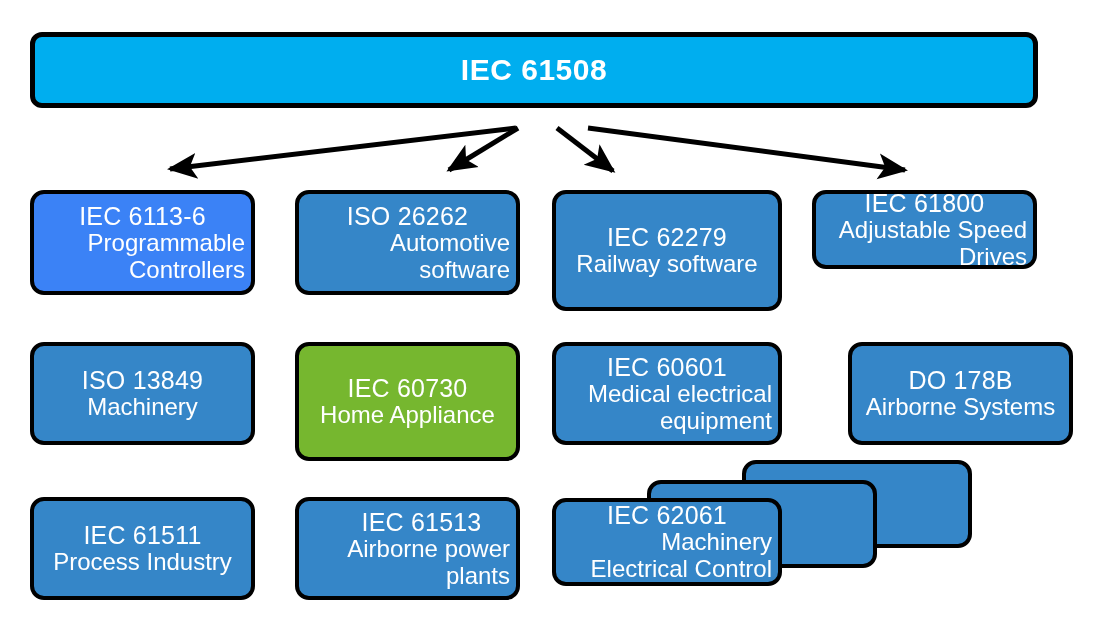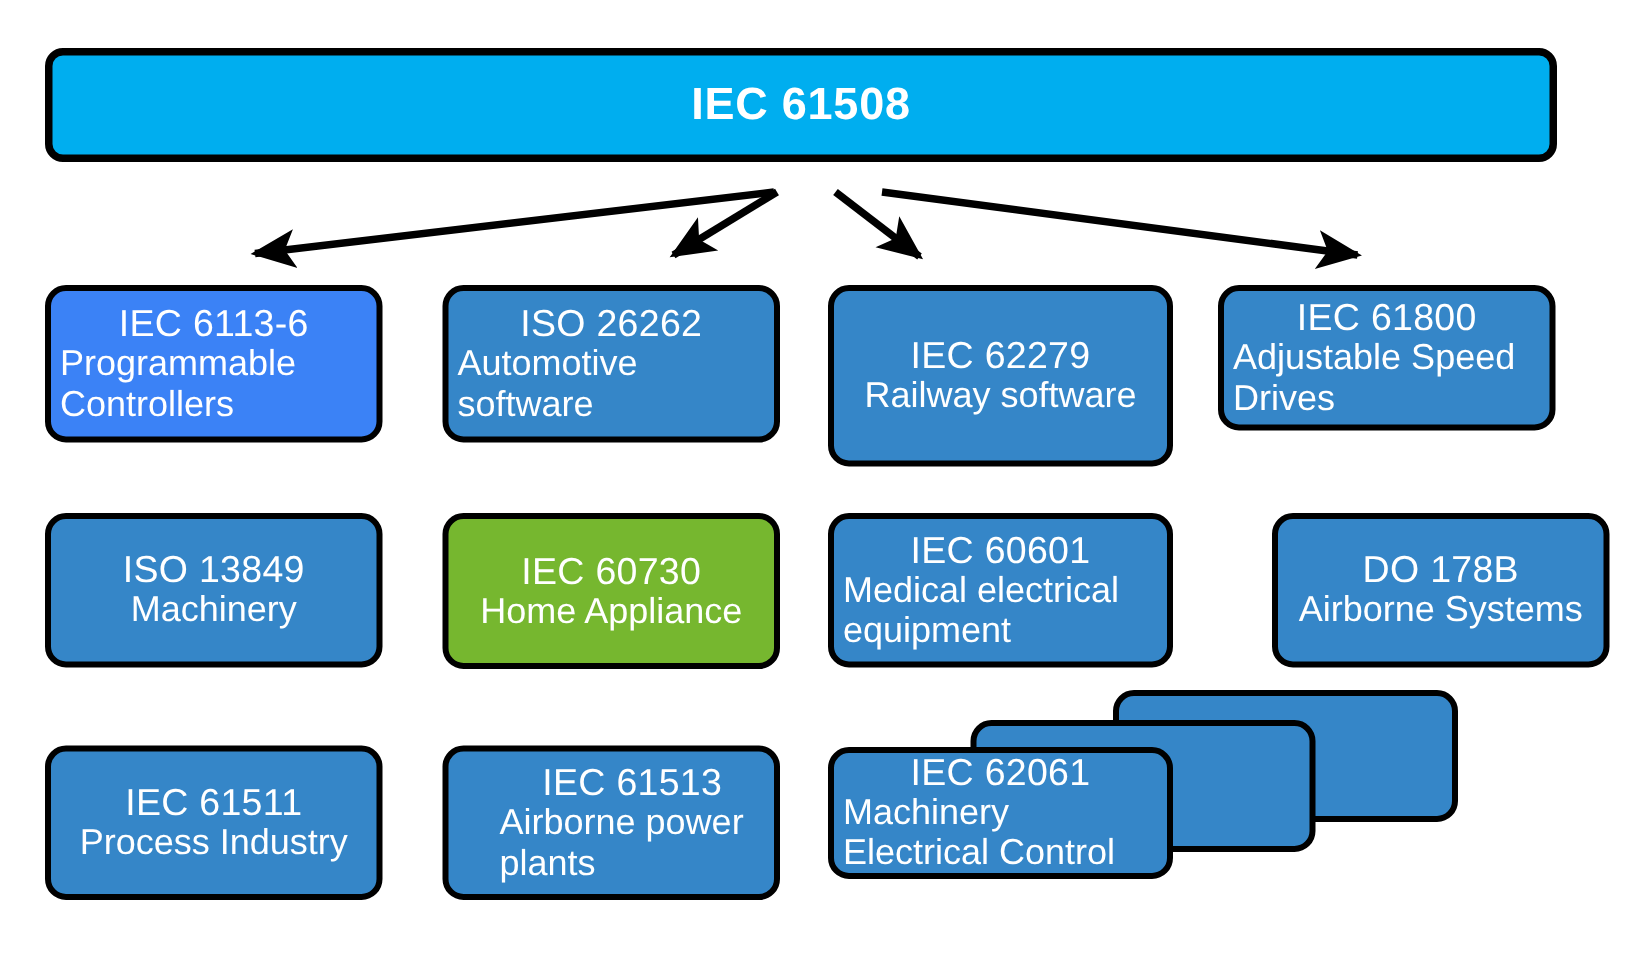--- a/index.html
+++ b/index.html
@@ -19,21 +19,21 @@
   }
   .node {
     position: absolute;
     box-sizing: border-box;
     border: 4px solid #000000;
     border-radius: 14px;
     display: flex;
     flex-direction: column;
     align-items: center;
     justify-content: center;
-    text-align: left;
+    text-align: right;
     color: #ffffff;
     line-height: 1.12;
   }
   .node .code {
     font-size: 25px;
     font-weight: 400;
     letter-spacing: 0.2px;
     white-space: nowrap;
   }
   .node .desc {
@@ -109,29 +109,29 @@
         <div class="desc">Programmable Controllers</div>
       </div>
       <div class="node" style="left: 295px; top: 190px; width: 225px; height: 105px; background: rgb(53, 134, 200);">
         <div class="code">ISO 26262</div>
         <div class="desc">Automotive software</div>
       </div>
       <div class="node" style="left: 552px; top: 190px; width: 230px; height: 121px; background: rgb(53, 134, 200);">
         <div class="code">IEC 62279</div>
         <div class="desc">Railway software</div>
       </div>
-      <div class="node" style="left: 812px; top: 190px; width: 225px; height: 97px; background: rgb(53, 134, 200);">
+      <div class="node" style="left: 812px; top: 190px; width: 225px; height: 79px; background: rgb(53, 134, 200);">
         <div class="code">IEC 61800</div>
         <div class="desc">Adjustable Speed Drives</div>
       </div>
       <div class="node" style="left: 30px; top: 342px; width: 225px; height: 103px; background: rgb(53, 134, 200);">
         <div class="code">ISO 13849</div>
         <div class="desc">Machinery</div>
       </div>
-      <div class="node" style="left: 295px; top: 342px; width: 225px; height: 104px; background: rgb(118, 183, 47);">
+      <div class="node" style="left: 295px; top: 342px; width: 225px; height: 119px; background: rgb(118, 183, 47);">
         <div class="code">IEC 60730</div>
         <div class="desc">Home Appliance</div>
       </div>
       <div class="node" style="left: 552px; top: 342px; width: 230px; height: 103px; background: rgb(53, 134, 200);">
         <div class="code">IEC 60601</div>
         <div class="desc">Medical electrical equipment</div>
       </div>
       <div class="node" style="left: 848px; top: 342px; width: 225px; height: 103px; background: rgb(53, 134, 200);">
         <div class="code">DO 178B</div>
         <div class="desc">Airborne Systems</div>

